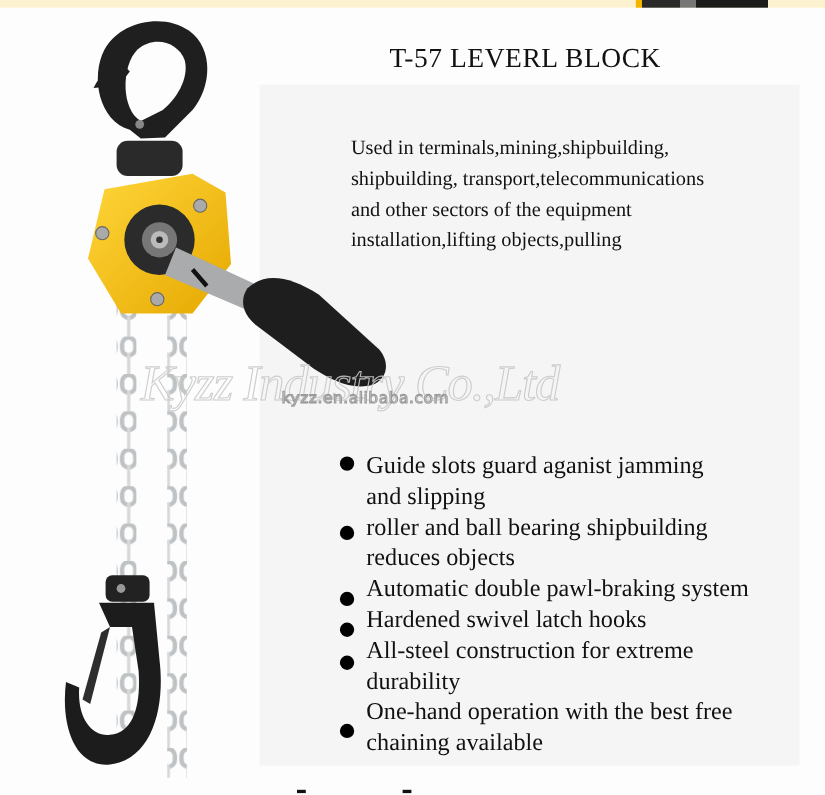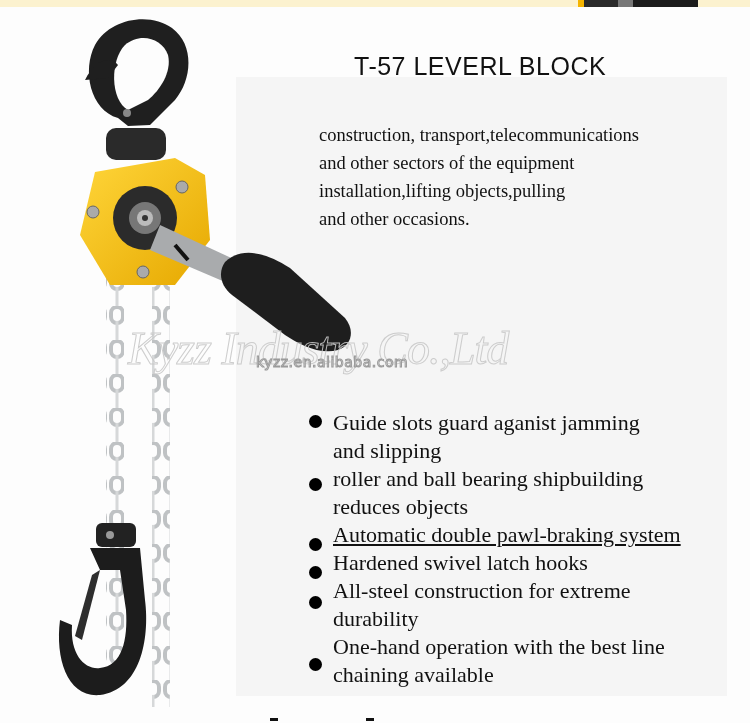--- a/index.html
+++ b/index.html
@@ -10,22 +10,22 @@
     }
     .top-band {
       position: absolute; left: 0; top: 0; width: 750px; height: 7px;
       background: #fcf2cf;
     }
     .top-band-photo {
       position: absolute; left: 578px; top: 0; width: 130px; height: 7px;
       background: linear-gradient(90deg, #f5b400 0 6px, #2a2a2a 6px 40px, #777 40px 55px, #1c1c1c 55px 120px, transparent 120px);
     }
     .title {
-      position: absolute; left: 354px; top: 52px;
-      font-family: Liberation Sans, sans-serif;
+      position: absolute; left: 354px; top: 40px;
+      font-family: Liberation Serif, serif;
       font-size: 25px; letter-spacing: 0.5px; color: #111;
       white-space: nowrap;
     }
     .panel {
       position: absolute; left: 236px; top: 77px; width: 491px; height: 619px;
       background: #f5f5f5;
     }
     .intro {
       position: absolute; left: 319px; top: 121px; width: 400px;
       font-size: 18.5px; line-height: 28px; color: #111;
@@ -60,24 +60,24 @@
 <body>
 
 <div class="top-band"></div>
 <div class="top-band-photo"></div>
 
 <div class="panel"></div>
 
 <div class="title">T-57 LEVERL BLOCK</div>
 
 <div class="intro">
-  <div>construction, transport,telecommunications</div>
+  <div>Used in terminals,mining,shipbuilding,</div>
+  <div>shipbuilding, transport,telecommunications</div>
   <div>and other sectors of the equipment</div>
   <div>installation,lifting objects,pulling</div>
-  <div>and other occasions.</div>
 </div>
 
 <svg class="product" viewBox="0 0 360 723" xmlns="http://www.w3.org/2000/svg">
   <defs>
     <pattern id="chainV" x="0" y="0" width="18" height="34" patternUnits="userSpaceOnUse">
       <rect x="3" y="1" width="12" height="16" rx="6" fill="none" stroke="#bfc2c4" stroke-width="4"></rect>
       <rect x="7.5" y="15" width="3" height="20" fill="#d6d8d9"></rect>
     </pattern>
     <linearGradient id="yel" x1="0" y1="0" x2="1" y2="1">
       <stop offset="0" stop-color="#ffd63a"></stop>
@@ -131,30 +131,30 @@
 <div class="features">
   <span class="bullet" style="left:309px;top:415px;"></span>
   <div class="feat-line" style="top:410px;">Guide slots guard aganist jamming</div>
   <div class="feat-line" style="top:438px;"> and slipping</div>
 
   <span class="bullet" style="left:309px;top:478px;"></span>
   <div class="feat-line" style="top:466px;">roller and ball bearing shipbuilding</div>
   <div class="feat-line" style="top:494px;">reduces objects</div>
 
   <span class="bullet" style="left:309px;top:538px;"></span>
-  <div class="feat-line" style="top:522px;text-decoration:underline;">Automatic double pawl-braking system</div>
+  <div class="feat-line" style="top:522px;">Automatic double pawl-braking system</div>
 
   <span class="bullet" style="left:309px;top:566px;"></span>
   <div class="feat-line" style="top:550px;">Hardened swivel latch hooks</div>
 
   <span class="bullet" style="left:309px;top:596px;"></span>
   <div class="feat-line" style="top:578px;">All-steel construction for extreme</div>
   <div class="feat-line" style="top:606px;">durability</div>
 
   <span class="bullet" style="left:309px;top:658px;"></span>
-  <div class="feat-line" style="top:634px;">One-hand operation with the best line</div>
+  <div class="feat-line" style="top:634px;">One-hand operation with the best free</div>
   <div class="feat-line" style="top:662px;">chaining available</div>
 </div>
 
 <div class="bottom-marks">
   <span style="left:0;"></span>
   <span style="left:96px;"></span>
 </div>
 
 </body></html>

